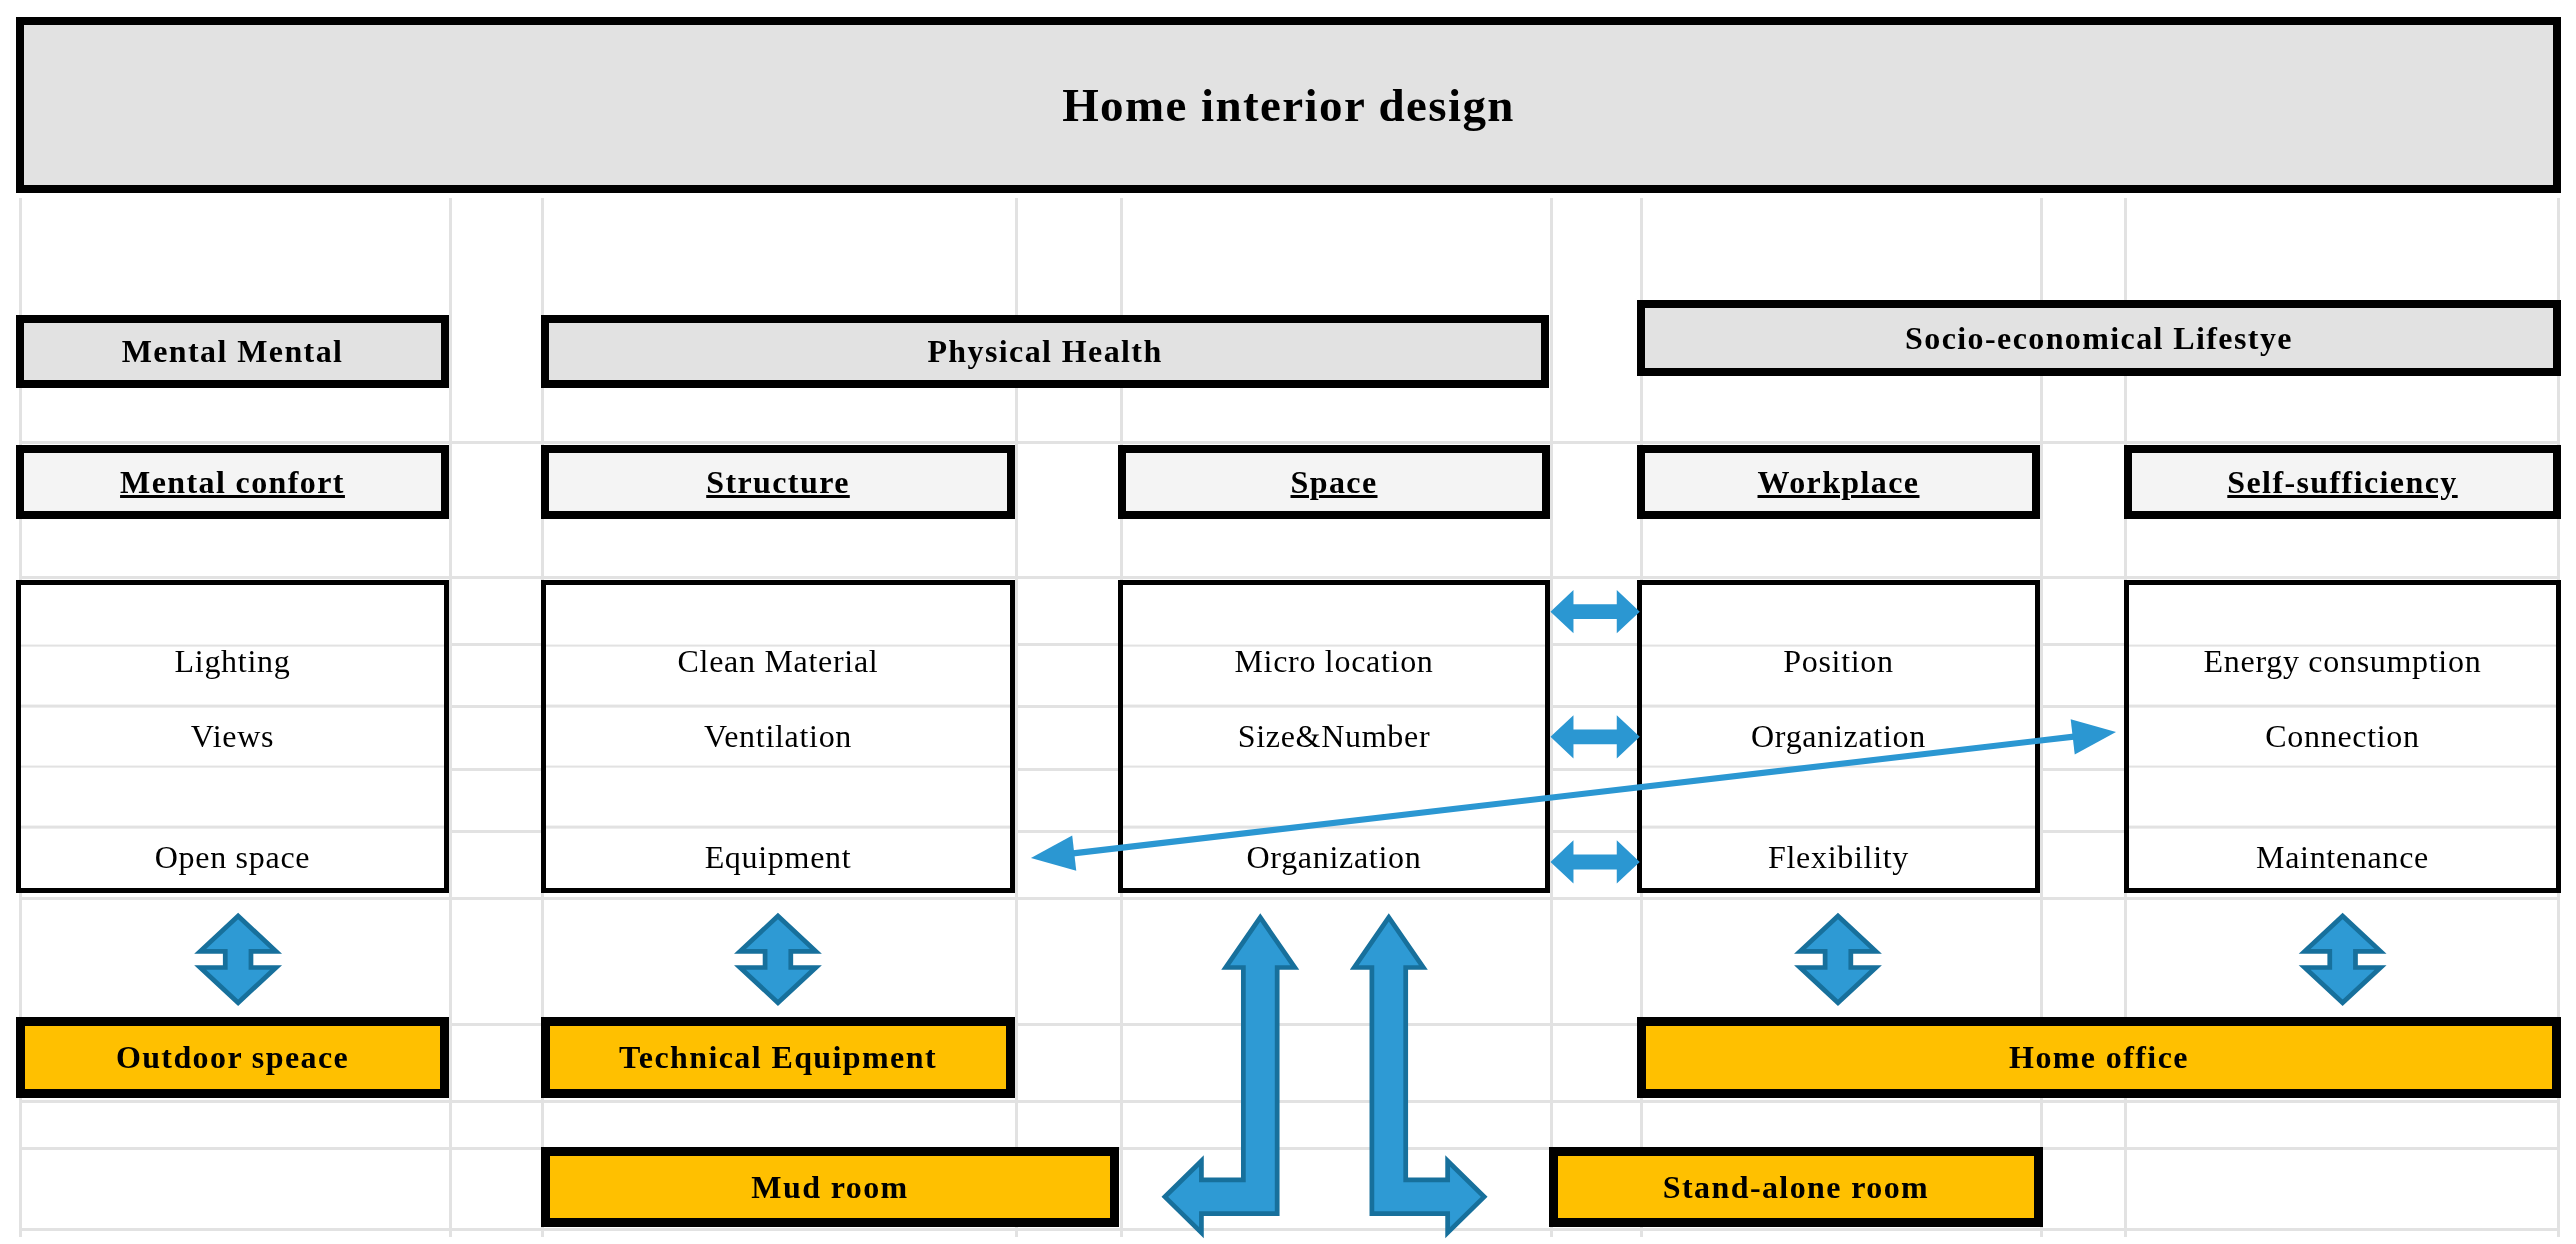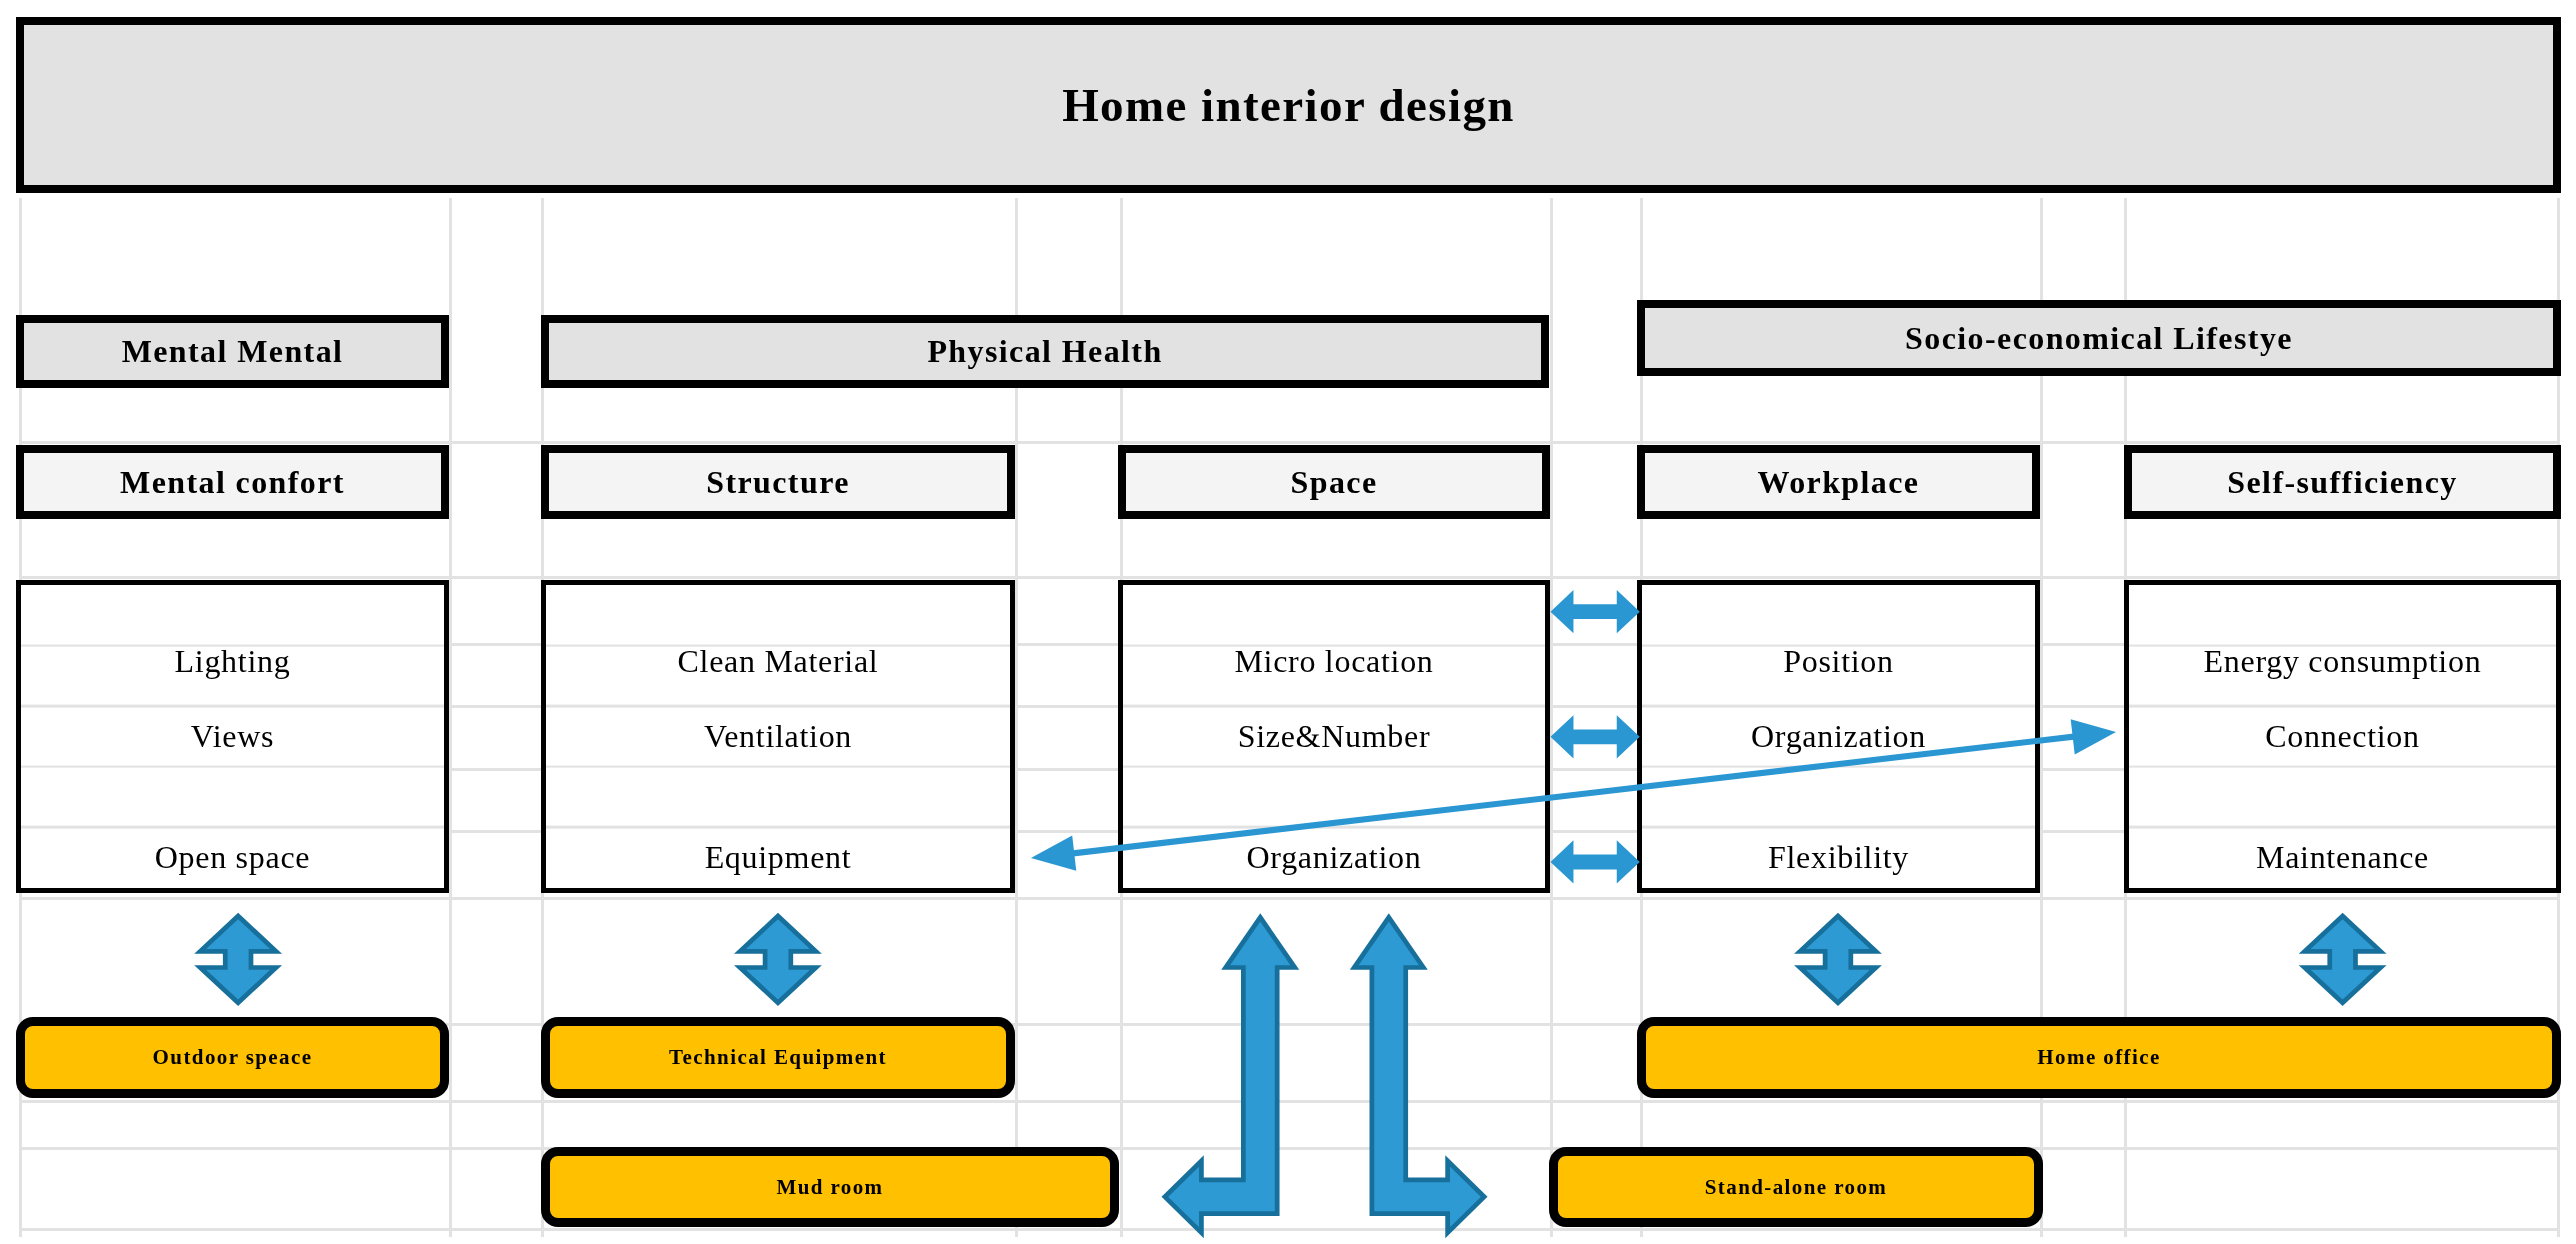--- a/index.html
+++ b/index.html
@@ -16,22 +16,22 @@
   .canvas{
     position:relative;width:2576px;height:1245px;background:#ffffff;overflow:hidden;
     font-family:"Liberation Serif","DejaVu Serif",serif;color:var(--ink);
   }
   .vgrid{position:absolute;width:2.7px;background:var(--grid);top:198px;height:1039px;z-index:1;}
   .hgrid{position:absolute;height:2.7px;background:var(--grid);left:19px;width:2539px;z-index:1;}
   .box{position:absolute;box-sizing:border-box;display:flex;align-items:center;justify-content:center;
        text-align:center;z-index:2;background:#fff;border:5.4px solid var(--ink);}
   .box.head{background:var(--box-gray);border-width:8px;font-weight:bold;letter-spacing:1.4px;font-size:32px;}
   .box.title{background:var(--box-gray);border-width:8px;font-weight:bold;letter-spacing:1.4px;font-size:47px;}
-  .box.sub{background:var(--box-light);border-width:8px;font-weight:bold;letter-spacing:1.4px;font-size:32px;}
-  .box.room{background:var(--orange);border-width:9.5px;font-weight:bold;letter-spacing:1.4px;font-size:21px;border-radius:17px;}
+  .box.sub{background:var(--box-light);border-width:8px;font-weight:bold;letter-spacing:1.4px;font-size:32px;text-decoration:underline;}
+  .box.room{background:var(--orange);border-width:9.5px;font-weight:bold;letter-spacing:1.4px;font-size:32px;}
   .box.items{background:#ffffff;}
   .item-row{position:absolute;left:0;right:0;height:20%;display:flex;align-items:center;justify-content:center;
             font-size:32px;letter-spacing:0.7px;}
   .item-row.r1{top:0;margin-top:46px;} .item-row.r2{top:40%;} .item-row.r3{top:80%;}
   .item-div{position:absolute;left:0;right:0;height:2.7px;background:var(--grid);transform:translateY(-1.4px);}
   .d1{top:20%;} .d2{top:40%;} .d3{top:60%;} .d4{top:80%;}
   svg.overlay{position:absolute;left:0;top:0;z-index:3;pointer-events:none;}
   .flat{fill:var(--blue);}
   .outlined{fill:var(--blue-fill);stroke:var(--blue-dark);stroke-width:7;stroke-linejoin:miter;}
   .thinline{stroke:var(--blue);stroke-width:9;}

